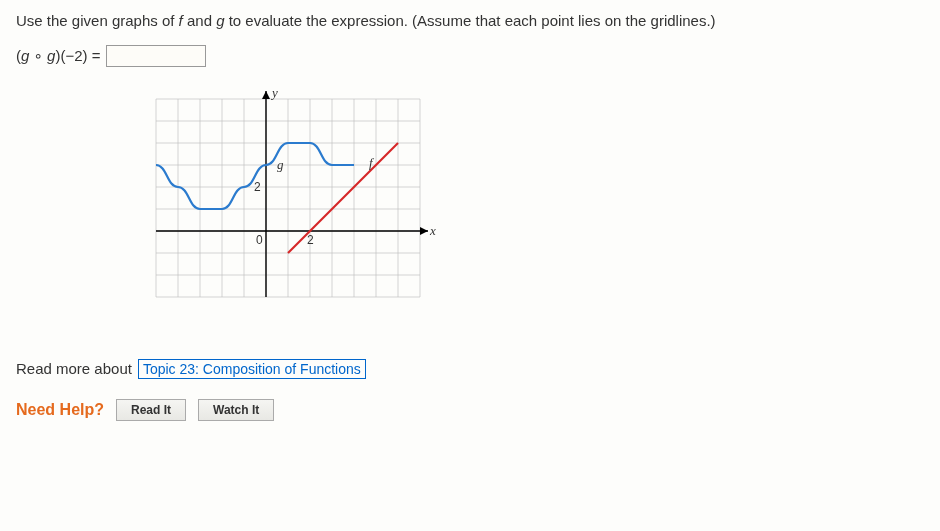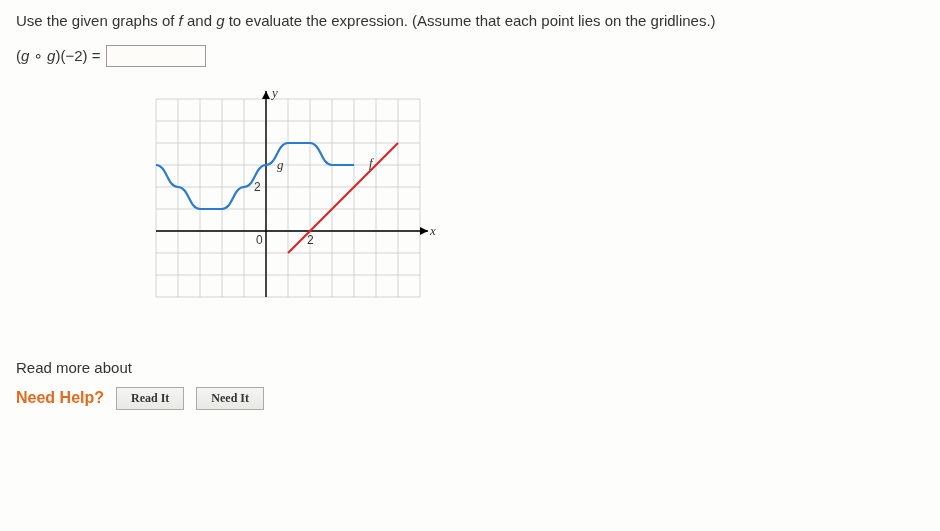--- a/index.html
+++ b/index.html
@@ -19,21 +19,21 @@
 .expr-row .ital { font-style: italic; }
 .answer-input {
   width: 100px;
   height: 22px;
   border: 1px solid #999;
   background: #fdfcf8;
   padding: 2px 4px;
   font-size: 14px;
 }
 .graph-wrap { margin-left: 120px; margin-top: 10px; margin-bottom: 30px; }
-.read-more-row { margin-top: 10px; margin-bottom: 11px; display: flex; align-items: center; gap: 6px; font-size: 15px; }
+.read-more-row { margin-top: 10px; margin-bottom: 20px; display: flex; align-items: center; gap: 6px; font-size: 15px; }
 .topic-link {
   color: #0066cc;
   border: 1px solid #0066cc;
   padding: 1px 4px;
   cursor: pointer;
   font-size: 14px;
 }
 .help-row { display: flex; align-items: center; gap: 12px; }
 .need-help {
   color: #e56a1e;
@@ -42,21 +42,20 @@
   text-align: right;
 }
 .help-btn {
   background: linear-gradient(#f5f5f2, #e8e8e4);
   border: 1px solid #aaa;
   padding: 3px 14px;
   font-size: 12px;
   font-weight: bold;
   cursor: pointer;
   color: #333;
-  font-family: Liberation Serif, serif;
 }
 svg { display: block; }
 .axis-label { font-style: italic; font-size: 13px; fill: #333; font-family: serif; }
 .tick-label { font-size: 12px; fill: #333; }
 </style>
 </head>
 <body>
 
 <div class="question-text">
   <span>Use the given graphs of </span><span class="ital">f</span><span> and </span><span class="ital">g</span><span> to evaluate the expression. (Assume that each point lies on the gridlines.)</span>
@@ -105,19 +104,20 @@
       <text x="136" y="18" class="axis-label">y</text>
       <line x1="152" y1="174" x2="262" y2="64" stroke="#d62728" stroke-width="2.2"></line>
       <path d="M 20 86 C 31 86 31 108 42 108 C 53 108 53 130 64 130 C 75 130 75 130 86 130 C 97 130 97 108 108 108 C 119 108 119 86 130 86 C 141 86 141 64 152 64 C 163 64 163 64 174 64 C 185 64 185 86 196 86 C 207 86 207 86 218 86" stroke="#2b7bce" stroke-width="2.2" fill="none"></path>
       <text x="141" y="90" class="axis-label">g</text>
       <text x="233" y="88" class="axis-label">f</text>
     </svg>
 </div>
 
 <div class="read-more-row">
   <span>Read more about</span>
+  <span class="topic-link">Topic 23: Composition of Functions</span>
 </div>
 
 <div class="help-row">
   <span class="need-help">Need Help?</span>
   <button class="help-btn">Read It</button>
-  <button class="help-btn">Need It</button>
+  <button class="help-btn">Watch It</button>
 </div>
 
 </body></html>

